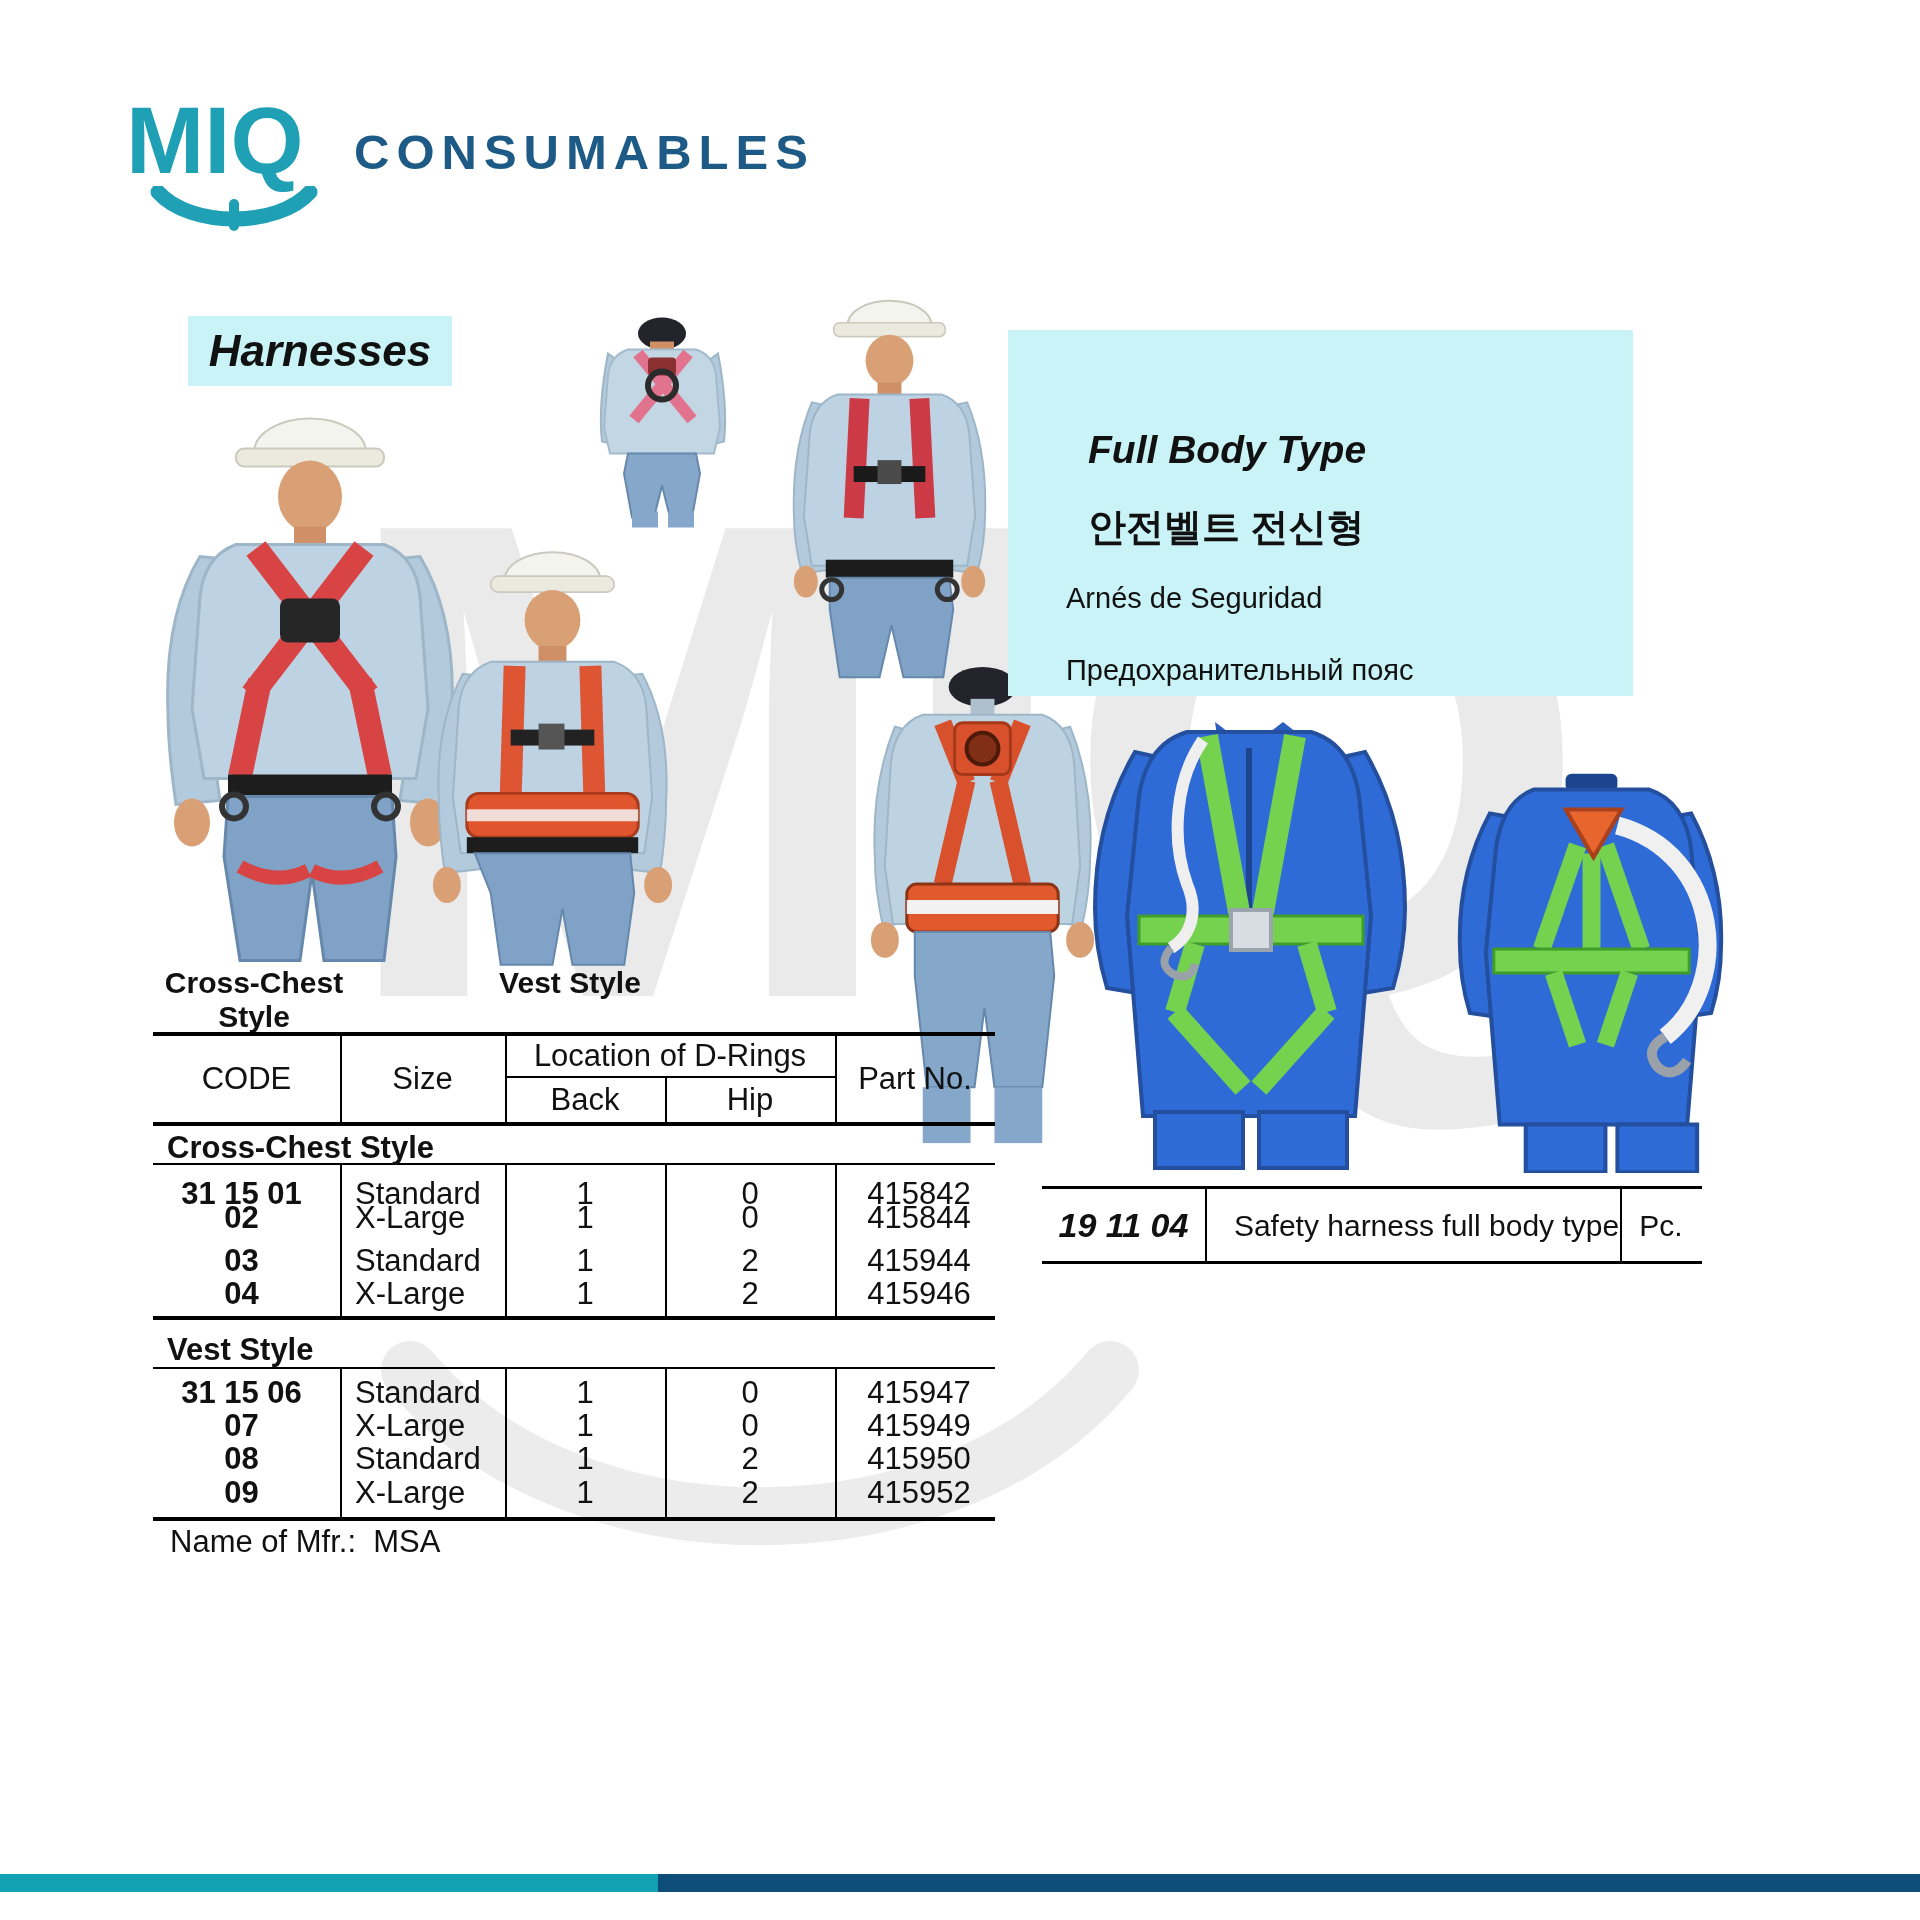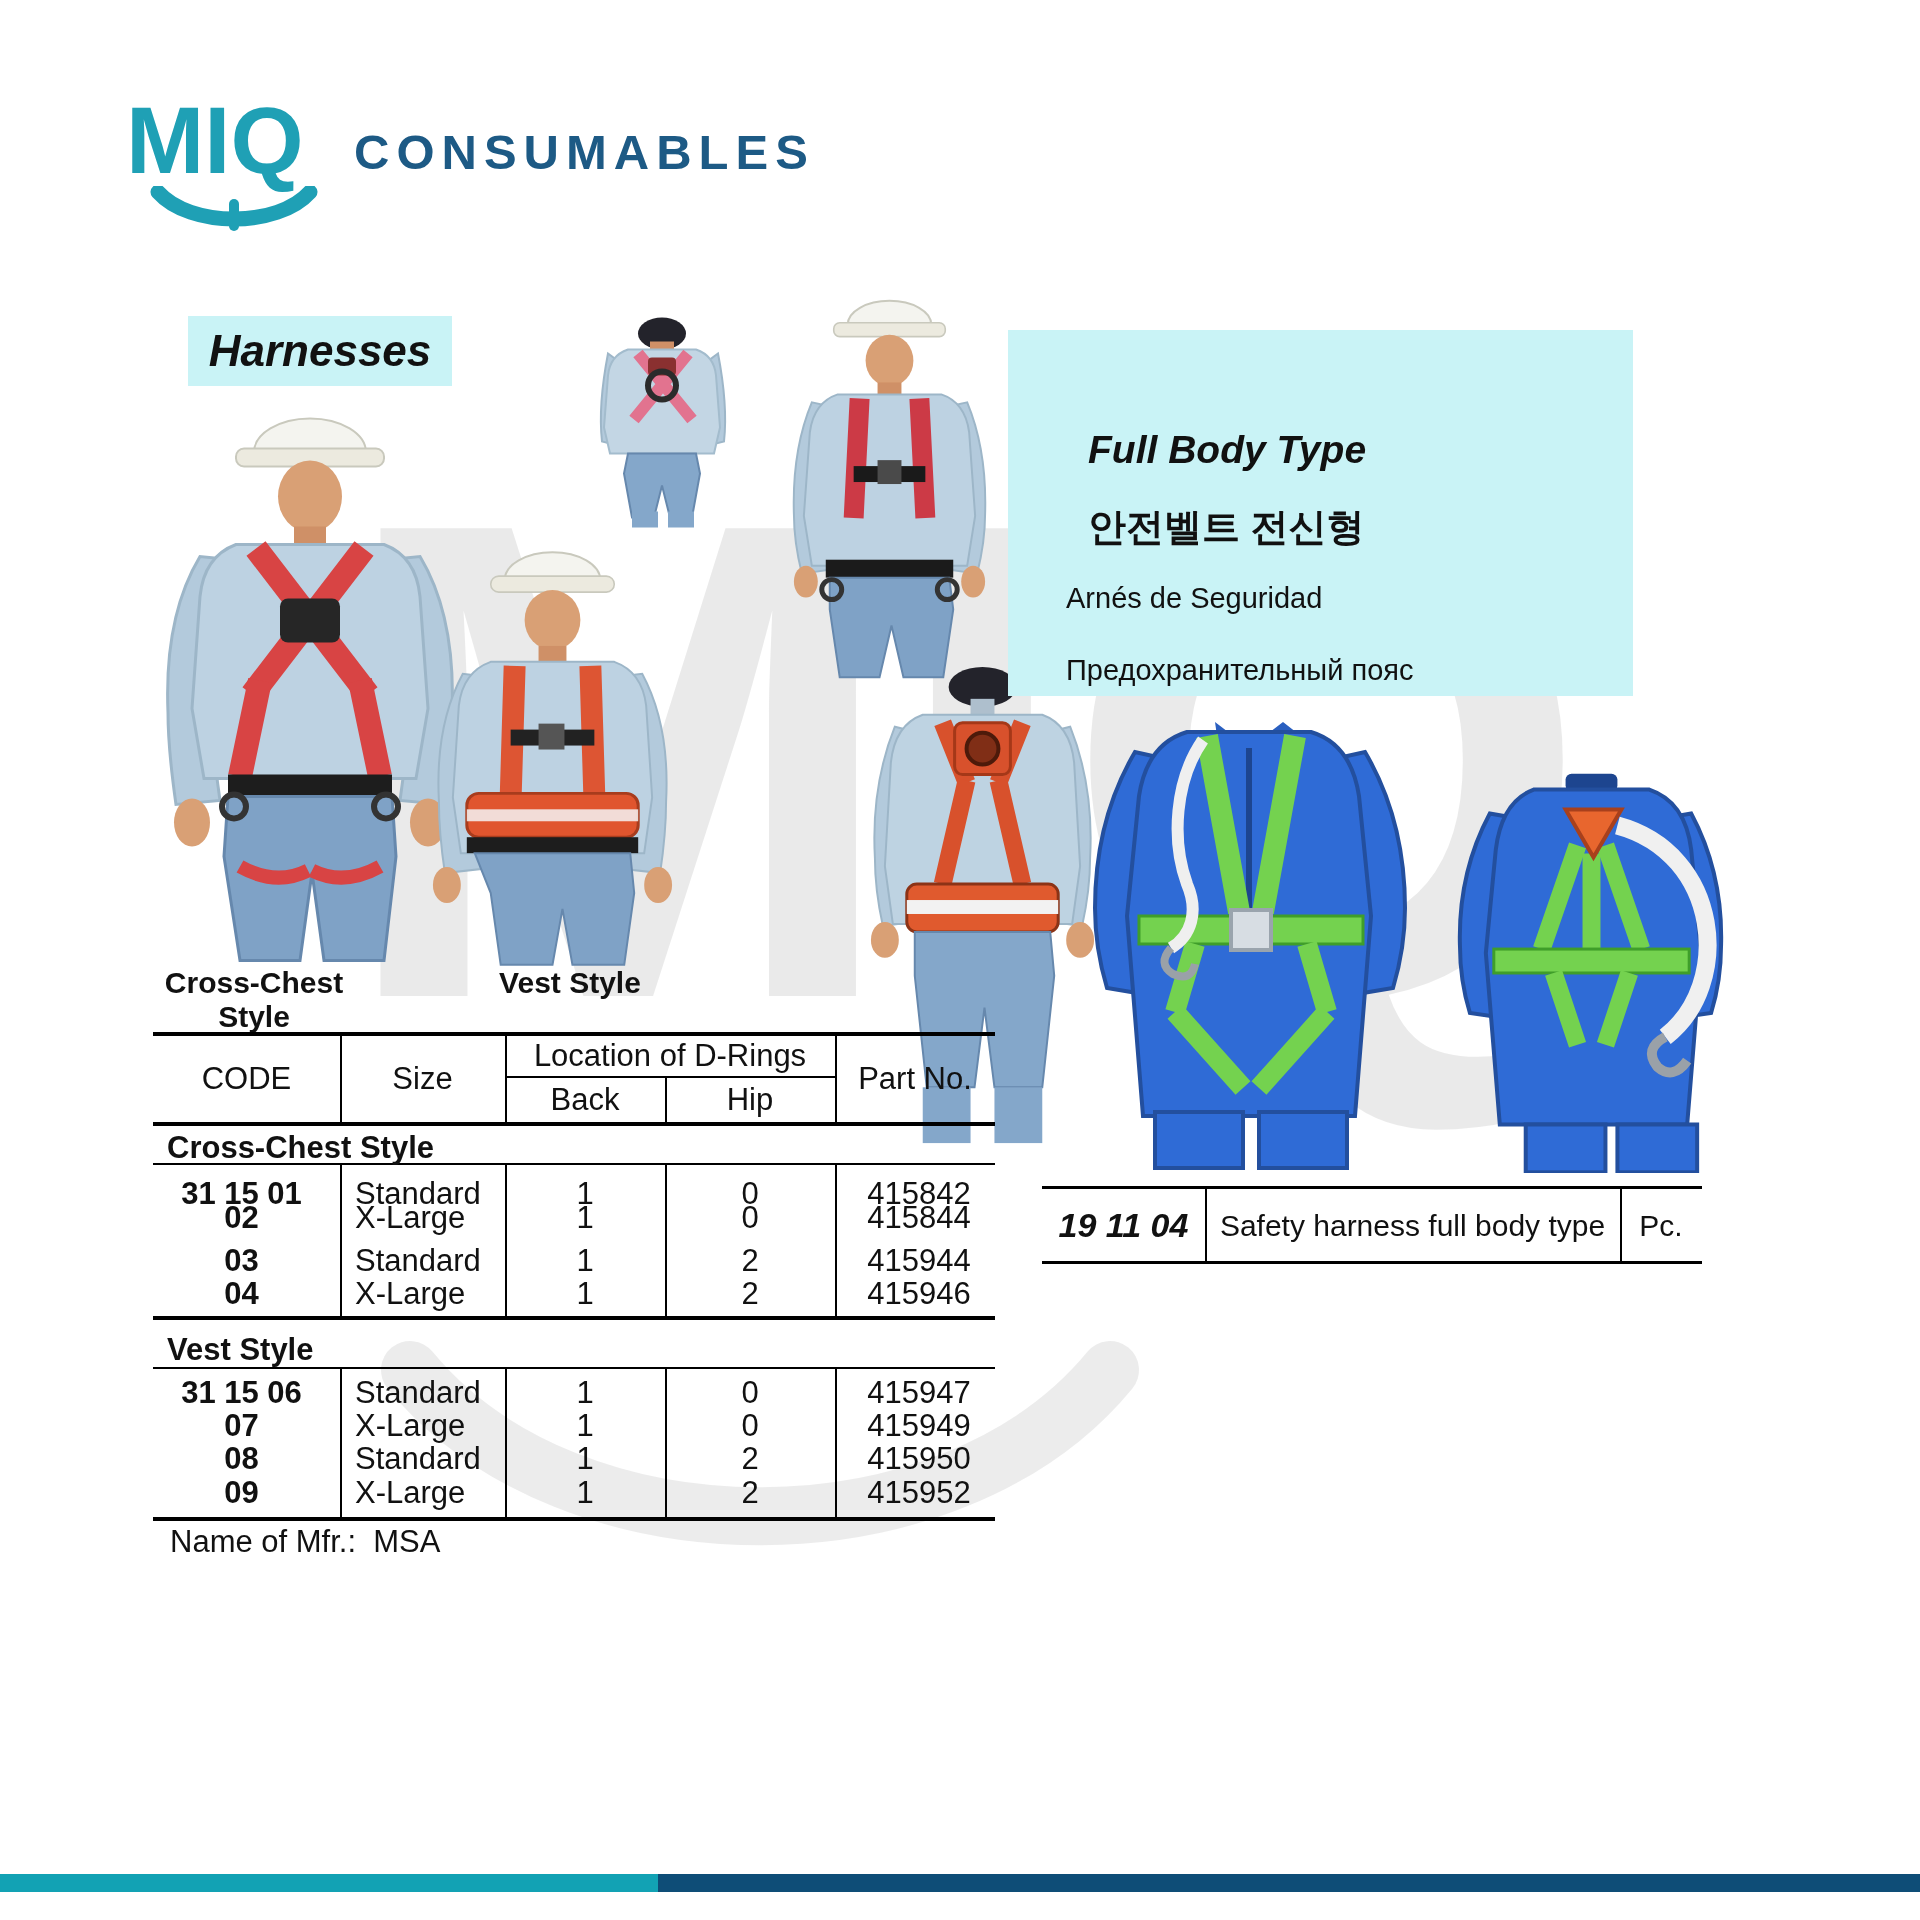--- a/index.html
+++ b/index.html
@@ -41,21 +41,21 @@
   .rb-title{position:absolute;left:60px;top:20px;font-size:47px;font-weight:700;font-style:italic;}
   .rb-sub{position:absolute;left:80px;top:98px;font-size:39px;font-weight:700;font-style:italic;}
   .rb-kr{position:absolute;left:80px;top:172px;font-size:38px;font-weight:700;}
   .rb-es{position:absolute;left:58px;top:252px;font-size:29px;}
   .rb-cjk{position:absolute;left:58px;top:288px;font-size:29px;}
   .rb-ru{position:absolute;left:58px;top:324px;font-size:29px;}
   .prod-tbl{position:absolute;left:1042px;top:1186px;width:660px;height:78px;z-index:2;}
   .p-hl{position:absolute;left:0;width:660px;height:3px;background:#000;}
   .p-vl{position:absolute;top:0;height:78px;width:2px;background:#000;}
   .p-code{position:absolute;left:0;top:20px;width:163px;text-align:center;font-size:34px;font-weight:700;font-style:italic;}
-  .p-desc{position:absolute;left:163px;top:23px;width:415px;text-align:center;font-size:30px;}
+  .p-desc{position:absolute;left:163px;top:23px;width:415px;text-align:center;font-size:30px;padding-left:14px;}
   .p-unit{position:absolute;left:578px;top:23px;width:82px;text-align:center;font-size:30px;}
   
   .photo{position:absolute;z-index:2;}
   
   .foot-teal{position:absolute;left:0;top:1874px;width:658px;height:18px;background:#12a2b4;z-index:3;}
   .foot-navy{position:absolute;left:658px;top:1874px;width:1262px;height:18px;background:#0e4d77;z-index:3;}
 </style>
 </head>
 <body>
 

